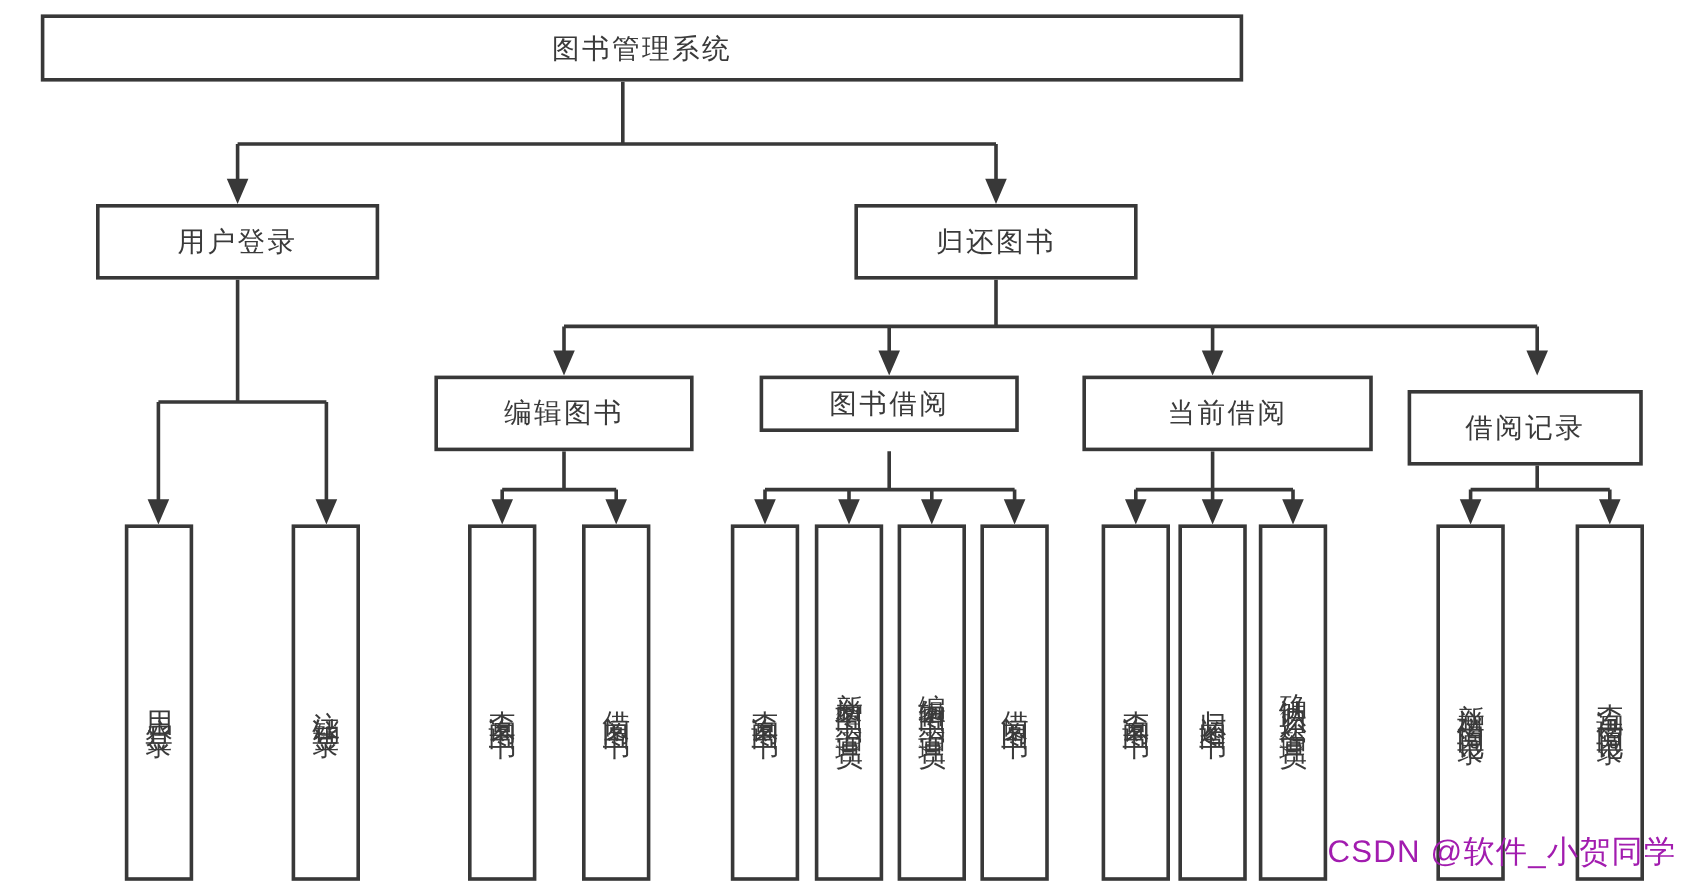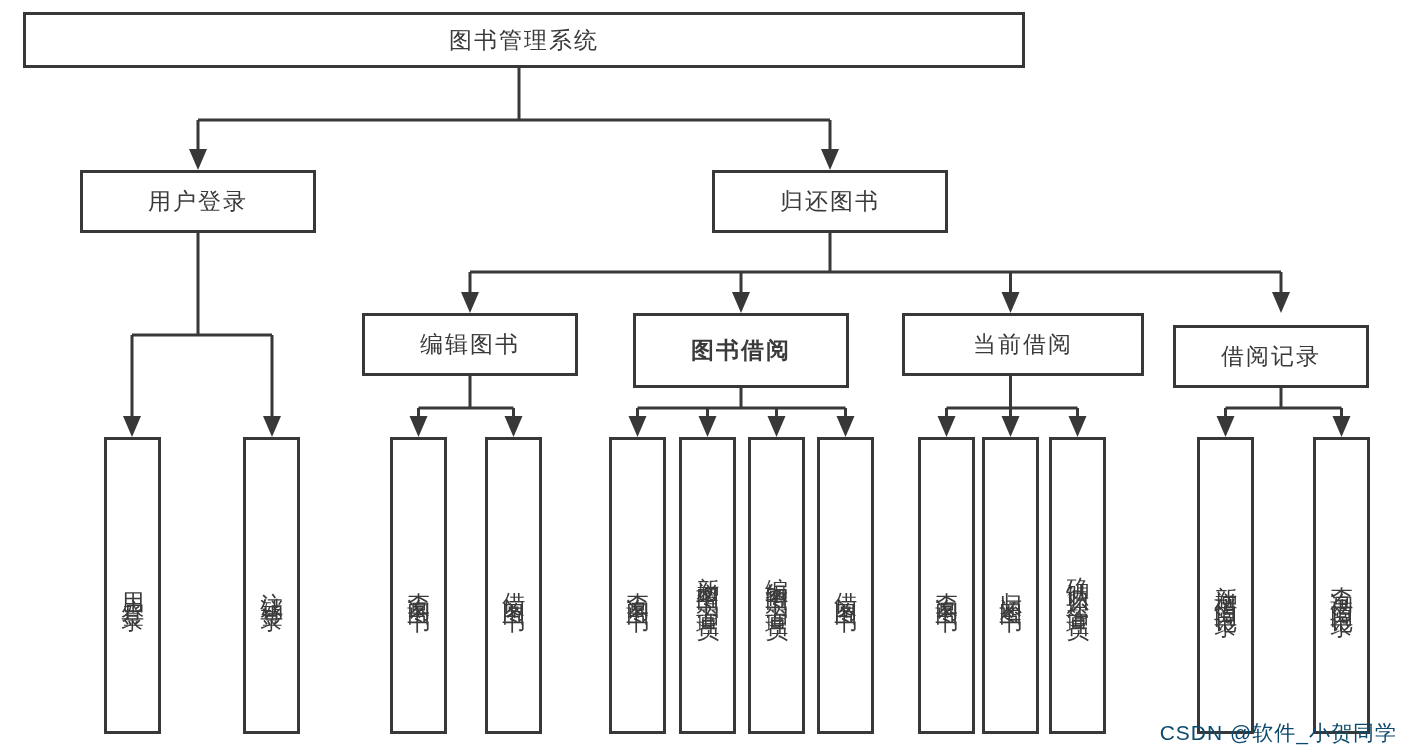--- a/index.html
+++ b/index.html
@@ -31,24 +31,24 @@
     writing-mode: vertical-rl;
     text-orientation: mixed;
     font-size: 23px;
     line-height: 1.1;
     letter-spacing: 6px;
     white-space: nowrap;
   }
   .watermark {
     position: absolute;
     right: 8px;
-    bottom: 0;
-    font-size: 21px;
+    bottom: 20px;
+    font-size: 26px;
     letter-spacing: 1px;
-    color: #0c4a6e;
+    color: #a21caf;
     z-index: 5;
     white-space: nowrap;
   }
 </style>
 </head>
 <body>
 
 <div class="canvas">
 
   <svg class="wires" width="1405" height="747" viewBox="0 0 1405 747" xmlns="http://www.w3.org/2000/svg">
@@ -75,35 +75,35 @@
              M698.5 416 L716.5 416 L707.5 437 Z
              M767.5 416 L785.5 416 L776.5 437 Z
              M836.5 416 L854.5 416 L845.5 437 Z
              M937.5 416 L955.5 416 L946.5 437 Z
              M1001.5 416 L1019.5 416 L1010.5 437 Z
              M1068.5 416 L1086.5 416 L1077.5 437 Z
              M1216.5 416 L1234.5 416 L1225.5 437 Z
              M1332.5 416 L1350.5 416 L1341.5 437 Z"></path>
   </svg>
 
-  <div class="node hnode" style="left:23px; top:12px; width:1002px; height:56px;">
+  <div class="node hnode" style="left:34px; top:12px; width:1002px; height:56px;">
     <span class="label">图书管理系统</span>
   </div>
 
   <div class="node hnode" style="left:80px; top:170px; width:236px; height:63px;">
     <span class="label">用户登录</span>
   </div>
   <div class="node hnode" style="left:712px; top:170px; width:236px; height:63px;">
     <span class="label">归还图书</span>
   </div>
 
   <div class="node hnode" style="left:362px; top:313px; width:216px; height:63px;">
     <span class="label">编辑图书</span>
   </div>
-  <div class="node hnode" style="left:633px; top:313px; width:216px; height:75px;font-weight:bold;">
+  <div class="node hnode" style="left:633px; top:313px; width:216px; height:47px;">
     <span class="label">图书借阅</span>
   </div>
   <div class="node hnode" style="left:902px; top:313px; width:242px; height:63px;">
     <span class="label">当前借阅</span>
   </div>
   <div class="node hnode" style="left:1173px; top:313px; width:196px; height:63px;margin-top:12px;">
     <span class="label">借阅记录</span>
   </div>
 
   <div class="node vnode" style="left:104px; top:437px; width:57px; height:297px;">

